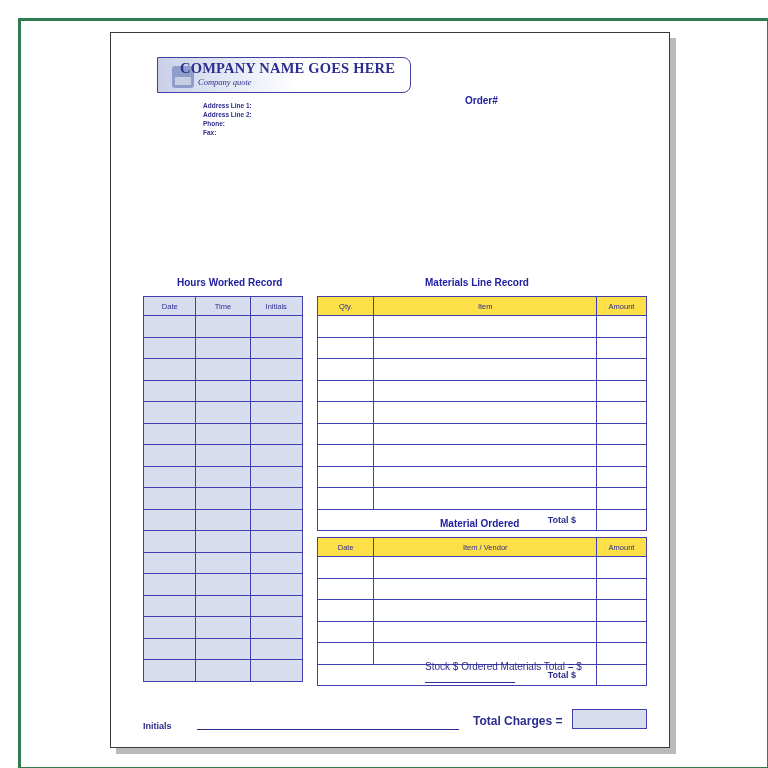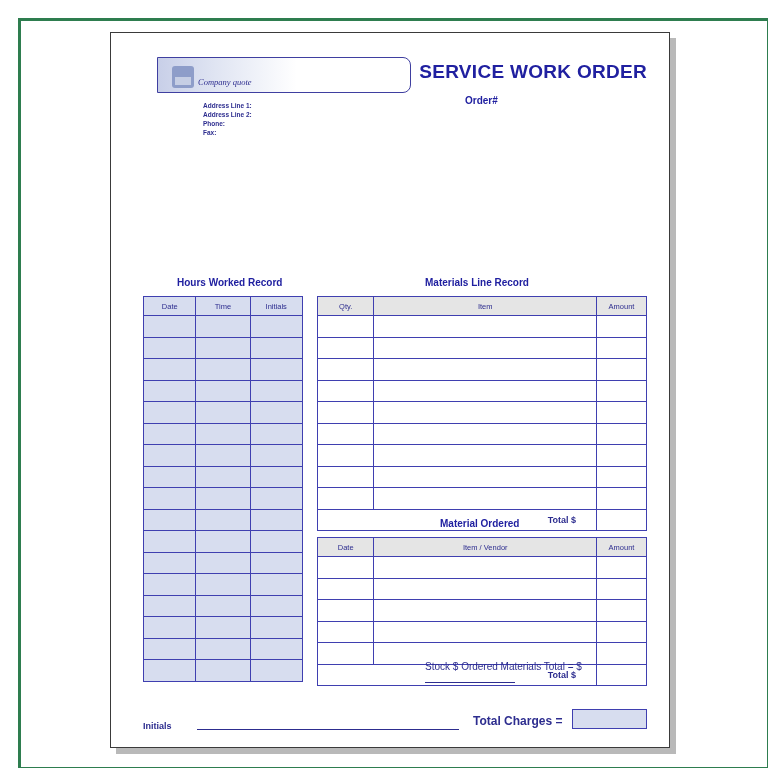--- a/index.html
+++ b/index.html
@@ -171,21 +171,21 @@
     border: 1px solid #3f3fb0;
     height: 18px;
     padding: 0;
     font-weight: normal;
   }
   th {
     font-size: 7.5px;
     font-weight: bold;
     text-align: center;
     height: 14px;
-    background: #e5e5e5;
+    background: #fde047;
   }
   .hours-table {
     position: absolute;
     left: 8px;
     top: 243px;
     width: 160px;
   }
   .hours-table td { background: #d7ddef; height: 20.5px; }
   .hours-table th { background: #d7ddef; }
 
@@ -261,28 +261,28 @@
 <div class="canvas">
   <div class="green-frame"></div>
   <div class="page-shadow"></div>
 
   <div class="page">
     <div class="inner">
 
       <div class="logo-box">
         <div class="logo-mark"></div>
       </div>
+      <div class="company-name">COMPANY NAME GOES HERE</div>
       <div class="company-tag">Company quote</div>
       <div class="addr">
         <div>Address Line 1:</div>
         <div>Address Line 2:</div>
         <div>Phone:</div>
         <div>Fax:</div>
       </div>
-      <div class="doc-title">SERVICE WORK ORDER</div>
       <div class="order-no">Order#</div>
 
 
       <div class="sec-title" style="left:42px; top:224px;">Hours Worked Record</div>
       <div class="sec-title" style="left:290px; top:224px;">Materials Line Record</div>
       <div class="sec-title" style="left:305px; top:465px;">Material Ordered</div>
 
       <table class="hours-table">
         <thead>
           <tr>

